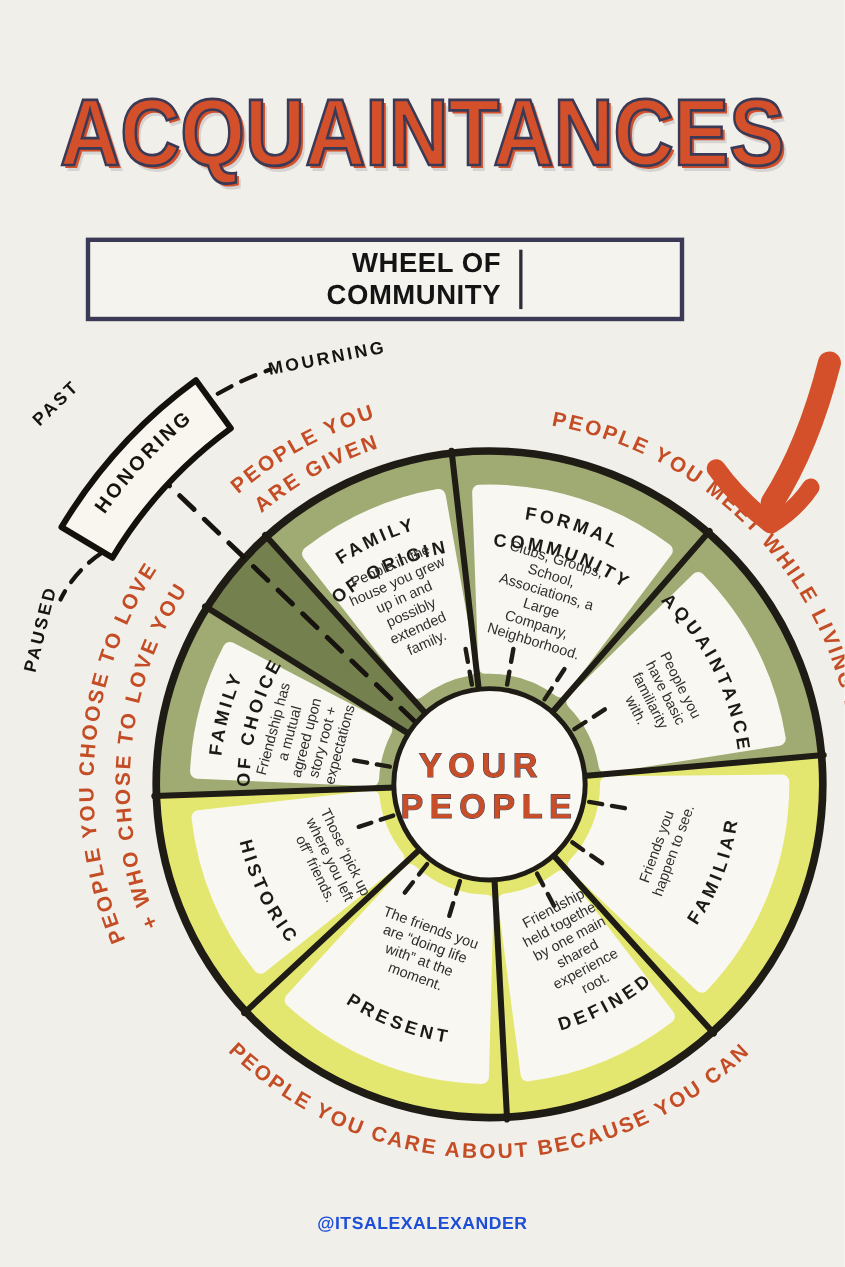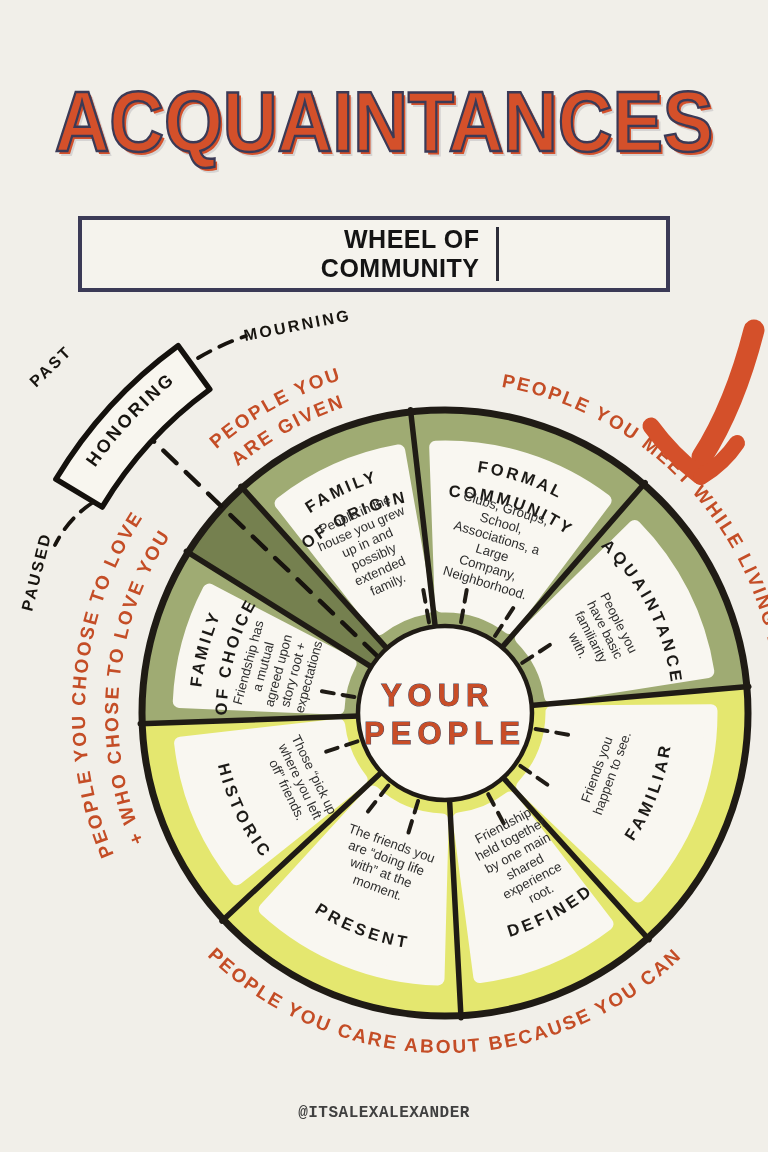--- a/index.html
+++ b/index.html
@@ -8,33 +8,33 @@
     font-family:"Liberation Sans","DejaVu Sans",sans-serif;overflow:hidden;
   }
   .title{
     position:absolute;top:78px;left:0;width:768px;text-align:center;
     font-size:86px;font-weight:bold;letter-spacing:0px;line-height:1;
     color:#d4502a;-webkit-text-stroke:2.5px #3b3a56;
     text-shadow:3px 3px 0 #d4502a,5px 5px 0 rgba(59,58,86,0.15);
     transform:scaleX(0.88);transform-origin:center;white-space:nowrap;
   }
   .header-box{
-    position:absolute;left:78px;top:216px;width:592px;height:76px;
+    position:absolute;left:78px;top:216px;width:544px;height:76px;
     border:4px solid #3b3a56;background:#f5f3ed;box-sizing:border-box;
     display:flex;align-items:center;justify-content:center;gap:16px;
   }
   .header-title{
     width:230px;text-align:right;font-size:25px;font-weight:bold;color:#141414;
     line-height:1.18;letter-spacing:0.5px;
   }
   .header-divider{width:3px;height:54px;background:#2d2d39;}
   .header-desc{width:318px;font-size:14.3px;color:#23232a;line-height:1.48;}
   .footer{
     position:absolute;top:1104px;left:0;width:768px;text-align:center;
-    font-size:16px;font-weight:bold;letter-spacing:0.5px;color:#404040;font-family:Liberation Mono, monospace;
+    font-size:16px;font-weight:bold;letter-spacing:0.5px;color:#1d4ed8;
   }
   svg text{font-family:"Liberation Sans","DejaVu Sans",sans-serif;}
   .seg-label{font-size:16.5px;font-weight:bold;letter-spacing:3.5px;fill:#1c1a17;}
   .seg-label2{font-size:16.5px;font-weight:bold;letter-spacing:3px;fill:#1c1a17;}
   .seg-desc{font-size:13.2px;fill:#2e2e2e;}
   .orange-arc{font-size:19px;font-weight:bold;letter-spacing:2.2px;fill:#c44d26;}
   .state-label{font-size:16px;font-weight:bold;letter-spacing:2.5px;fill:#17140f;}
   .center-label{font-size:31px;font-weight:bold;letter-spacing:6px;fill:#c94d27;
     stroke:#4a4960;stroke-width:1px;paint-order:stroke;}
 </style>

